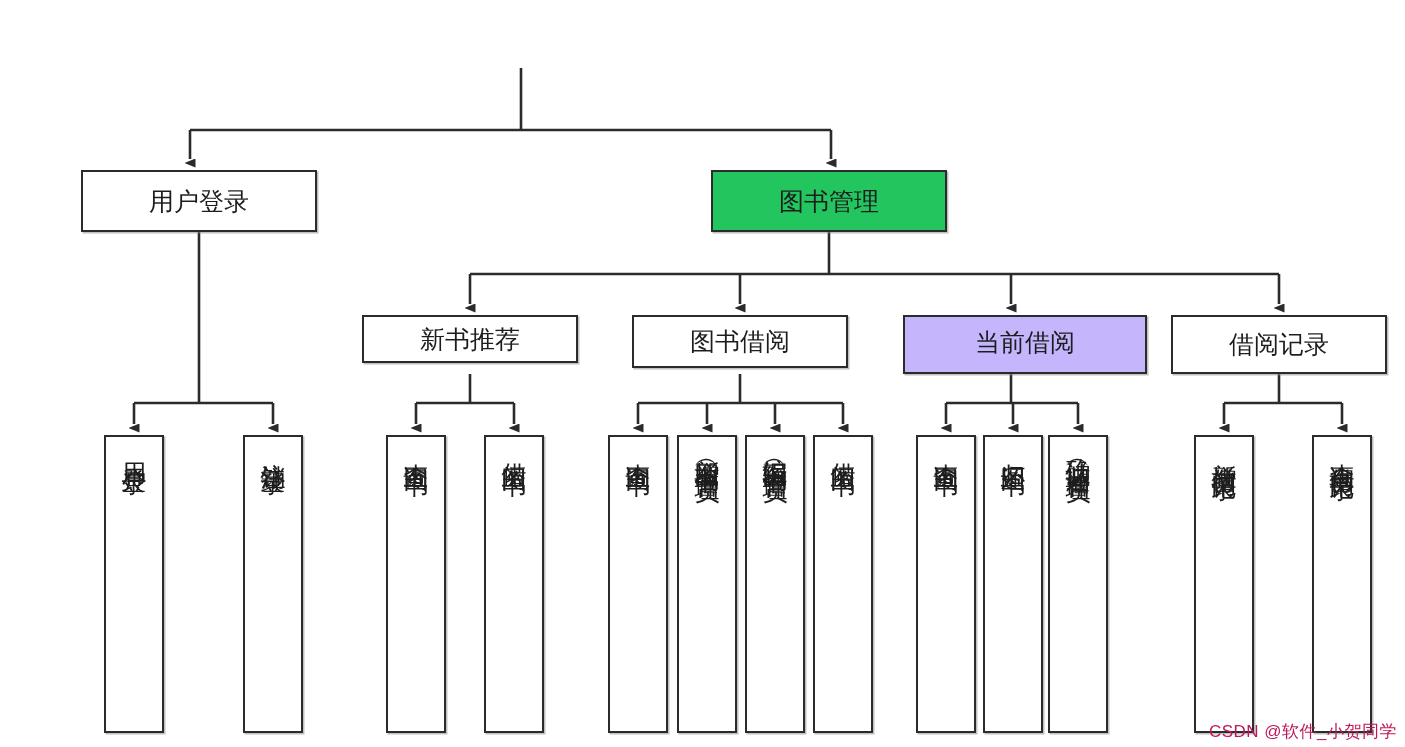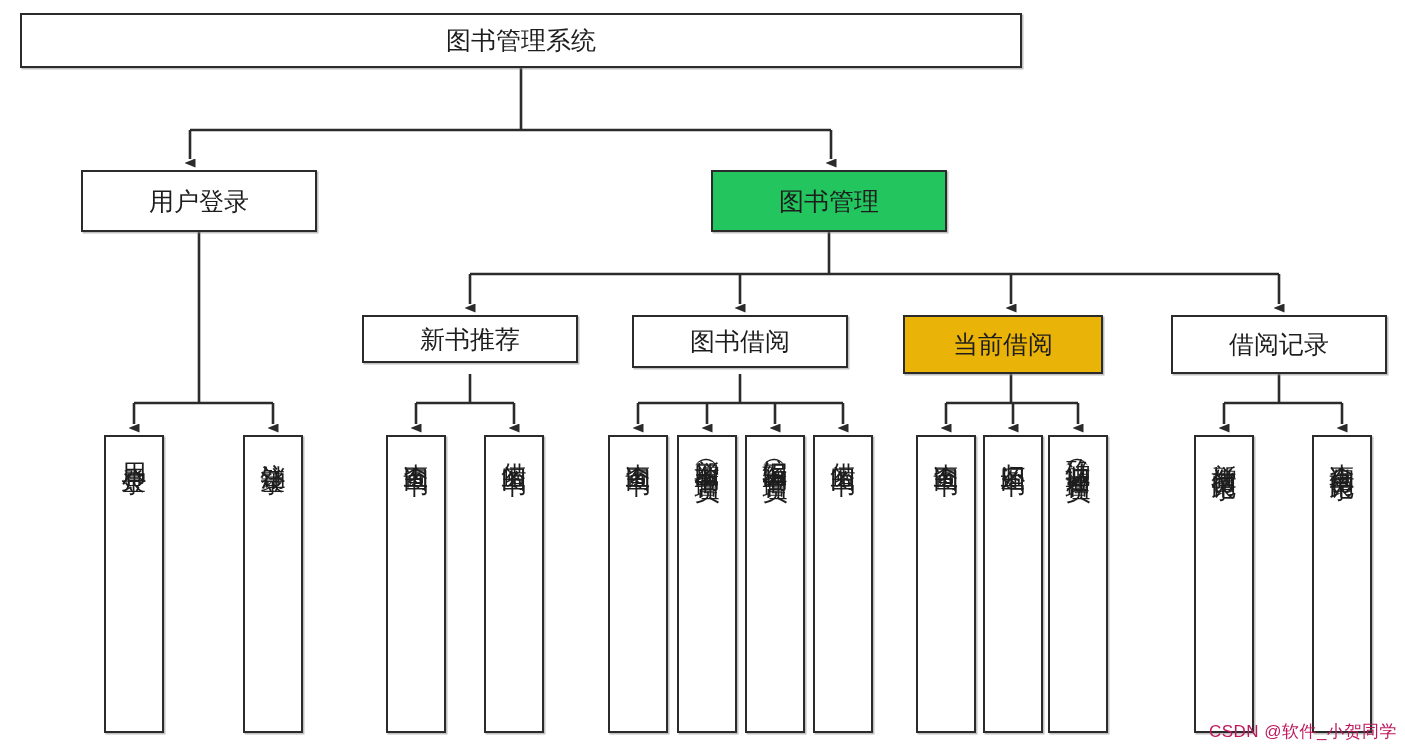--- a/index.html
+++ b/index.html
@@ -122,38 +122,35 @@
       <path d="M1013,403 L1013,424" marker-end="url(#arrow)"></path>
       <path d="M1078,403 L1078,424" marker-end="url(#arrow)"></path>
 
       <path d="M1279,374 L1279,403"></path>
       <path d="M1224,403 L1342,403"></path>
       <path d="M1224,403 L1224,424" marker-end="url(#arrow)"></path>
       <path d="M1342,403 L1342,424" marker-end="url(#arrow)"></path>
     </g>
   </svg>
 
-  <div class="node h root" style="left: 20px; top: 13px; width: 1002px; height: 55px; border-color: rgb(43, 43, 43); background: rgb(255, 255, 255);">
-    <span class="label">图书管理系统</span>
-  </div>
 
   <div class="node h" style="left: 81px; top: 170px; width: 236px; height: 62px; border-color: rgb(43, 43, 43); background: rgb(255, 255, 255);">
     <span class="label">用户登录</span>
   </div>
   <div class="node h" style="left: 711px; top: 170px; width: 236px; height: 62px; border-color: rgb(43, 43, 43); background: #22c55e;">
     <span class="label">图书管理</span>
   </div>
 
   <div class="node h" style="left: 362px; top: 315px; width: 216px; height: 48px; border-color: rgb(43, 43, 43); background: rgb(255, 255, 255);">
     <span class="label">新书推荐</span>
   </div>
   <div class="node h" style="left: 632px; top: 315px; width: 216px; height: 53px; border-color: rgb(43, 43, 43); background: rgb(255, 255, 255);">
     <span class="label">图书借阅</span>
   </div>
-  <div class="node h" style="left: 903px; top: 315px; width: 200px; height: 59px; border-color: rgb(43, 43, 43); background: #eab308;">
+  <div class="node h" style="left: 903px; top: 315px; width: 244px; height: 59px; border-color: rgb(43, 43, 43); background: #c4b5fd; font-family: Liberation Mono, monospace;">
     <span class="label">当前借阅</span>
   </div>
   <div class="node h" style="left: 1171px; top: 315px; width: 216px; height: 59px; border-color: rgb(43, 43, 43); background: rgb(255, 255, 255);">
     <span class="label">借阅记录</span>
   </div>
 
   <div class="node v" style="left: 104px; top: 435px; width: 60px; height: 298px; border-color: rgb(43, 43, 43); background: rgb(255, 255, 255);">
     <span class="label">用户登录</span>
   </div>
   <div class="node v" style="left: 243px; top: 435px; width: 60px; height: 298px; border-color: rgb(43, 43, 43); background: rgb(255, 255, 255);">

